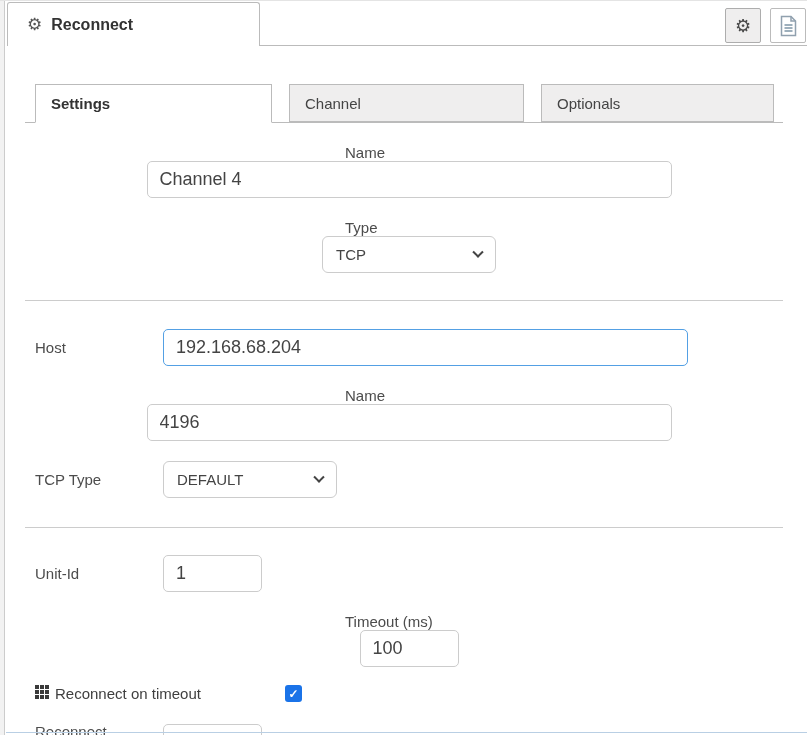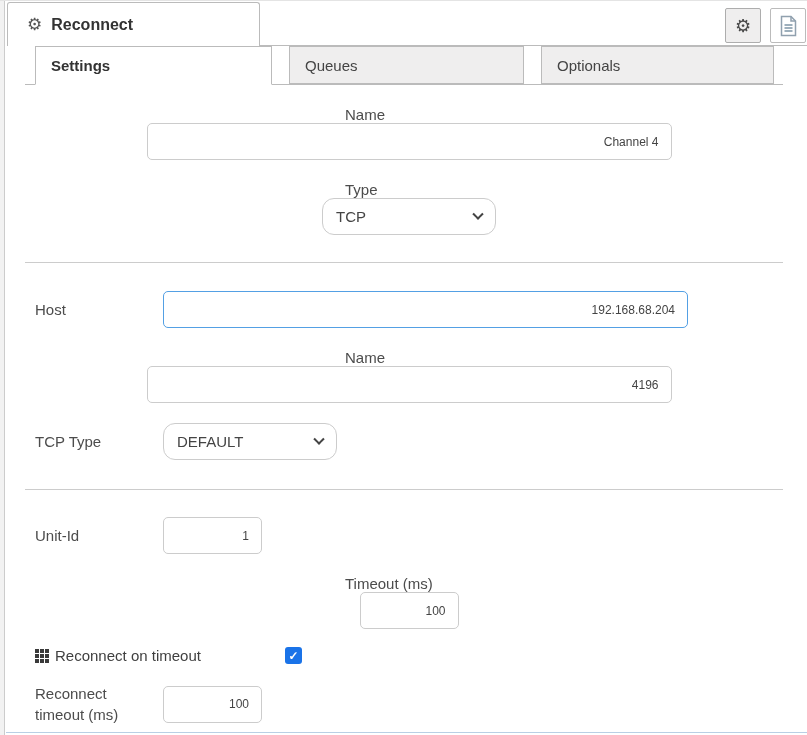--- a/index.html
+++ b/index.html
@@ -20,48 +20,48 @@
 
   .header-buttons { position:absolute; top:8px; right:1px; display:flex; gap:9px; }
   .hbtn { width:36px; height:35px; border:1px solid #bbb; border-radius:2px; background:#fff;
     display:flex; align-items:center; justify-content:center; cursor:pointer; }
   .hbtn.active { background:#efeeee; border-color:#adadad; }
   .hbtn .gear-glyph { font-size:18px; color:#4a4a4a; line-height:1; }
 
   
   .content { position:absolute; left:25px; top:46px; width:758px; }
 
-  .tabs-row { display:flex; gap:17px; padding-left:10px;
+  .tabs-row { margin-top:38px; display:flex; gap:17px; padding-left:10px;
     border-bottom:1px solid #bbb; }
   .tab { width:237px; height:38px; background:#efeeee; border:1px solid #bbb;
     display:flex; align-items:center; padding-left:15px; font-size:15px; color:#444;
     cursor:pointer; position:relative; }
   .tab.active { background:#fff; font-weight:bold; color:#333;
     height:39px; margin-bottom:-1px; border-bottom:1px solid #fff; }
   .tab:nth-child(2) { width:235px; }
   .tab:nth-child(3) { width:233px;text-align:right; }
 
   .row { display:flex; align-items:center; padding-left:10px; }
   .row label { width:128px; flex-shrink:0; font-size:15px; color:#4c4c4c; }
   .txt { height:37px; border:1px solid #ccc; border-radius:5px; padding:0 12px;
-    font-size:12px; color:#444; font-family:inherit; background:#fff; outline:none;text-align:right; }
+    font-size:18px; color:#444; font-family:inherit; background:#fff; outline:none; }
   .w-full { width:525px; }
   .w-small { width:99px; }
   .focused { border-color:#53a0e4; }
 
-  .select { width:174px; height:37px; border:1px solid #ccc; border-radius:12px;
+  .select { width:174px; height:37px; border:1px solid #ccc; border-radius:6px;
     display:flex; align-items:center; justify-content:space-between; padding:0 13px;
     font-size:15px; color:#444; cursor:pointer; background:#fff; }
   .chevron { width:8px; height:8px; border-right:2px solid #444; border-bottom:2px solid #444;
     transform:rotate(45deg) translate(-2px,-2px); }
 
   .divider { border-top:1px solid #ccc; }
 
   .check-row { display:flex; align-items:center; padding-left:10px; margin-top:18px; }
-  .check-label-wrap { width:250px; display:flex; align-items:center; gap:6px; }
+  .check-label-wrap { width:250px; display:flex; align-items:flex-start; gap:6px; }
   .grid-icon { display:inline-grid; grid-template-columns:repeat(3,4px); gap:1px; }
   .grid-icon i { width:4px; height:4px; background:#3a3a3a; }
   .check-label { font-size:15px; color:#3f3f3f; }
   .checkbox { width:17px; height:17px; background:#1a73e8; border-radius:3px;
     display:flex; align-items:center; justify-content:center; cursor:pointer; }
   .checkbox span { color:#fff; font-size:12px; font-weight:bold; line-height:1; }
 
   .wrap-label { line-height:21px; padding-right:16px; }
   .bottom-line { position:absolute; left:6px; right:0; top:732px; border-top:1px solid #b9cfe4; }
 
@@ -92,21 +92,21 @@
       <line x1="5.5" y1="13" x2="13.5" y2="13" stroke="#7d94a6" stroke-width="1.5"></line>
       <line x1="5.5" y1="16" x2="13.5" y2="16" stroke="#7d94a6" stroke-width="1.5"></line>
     </svg>
   </div>
 </div>
 
 <div class="content">
 
   <div class="tabs-row">
     <div class="tab active">Settings</div>
-    <div class="tab">Queues</div>
+    <div class="tab">Channel</div>
     <div class="tab">Optionals</div>
   </div>
 
   <div class="row mt21">
     <label>Name</label>
     <input class="txt w-full" type="text" value="Channel 4" style="">
   </div>
 
   <div class="row mt21">
     <label>Type</label>

